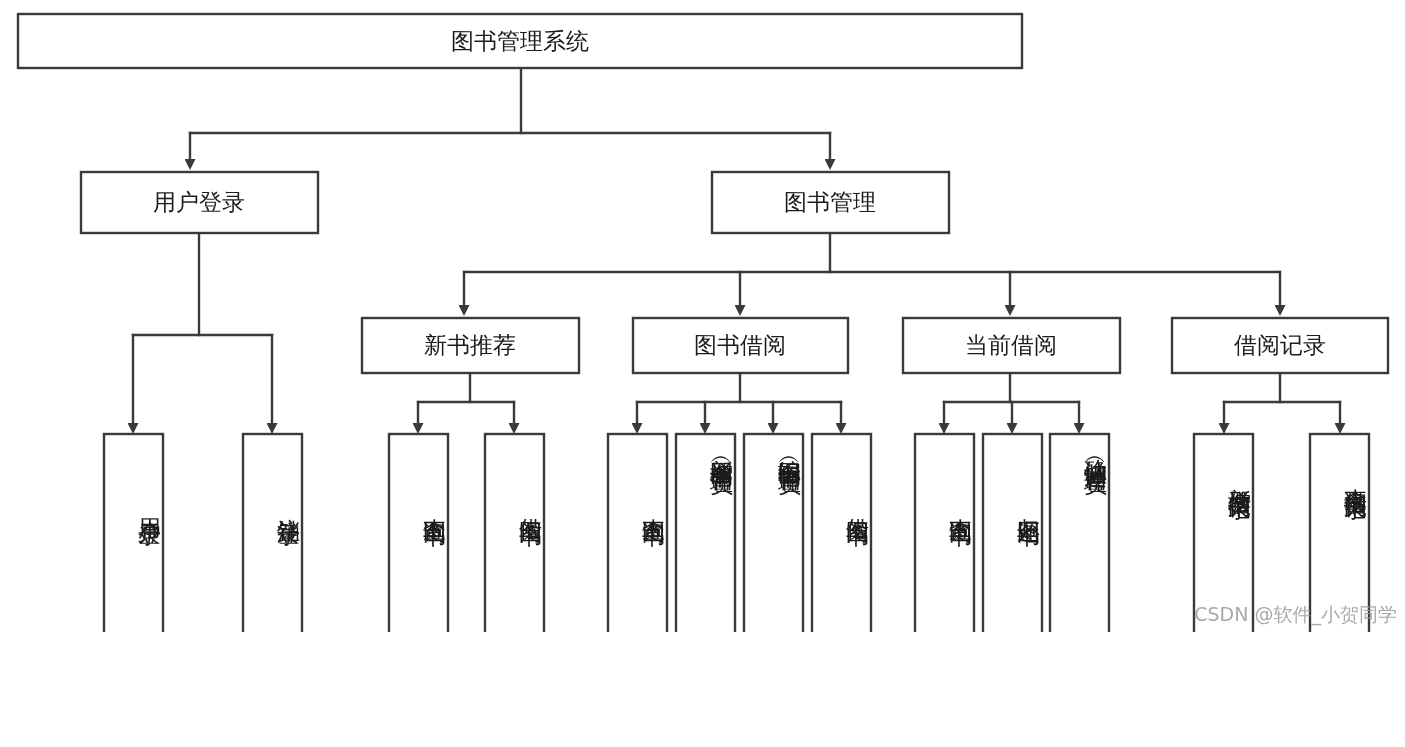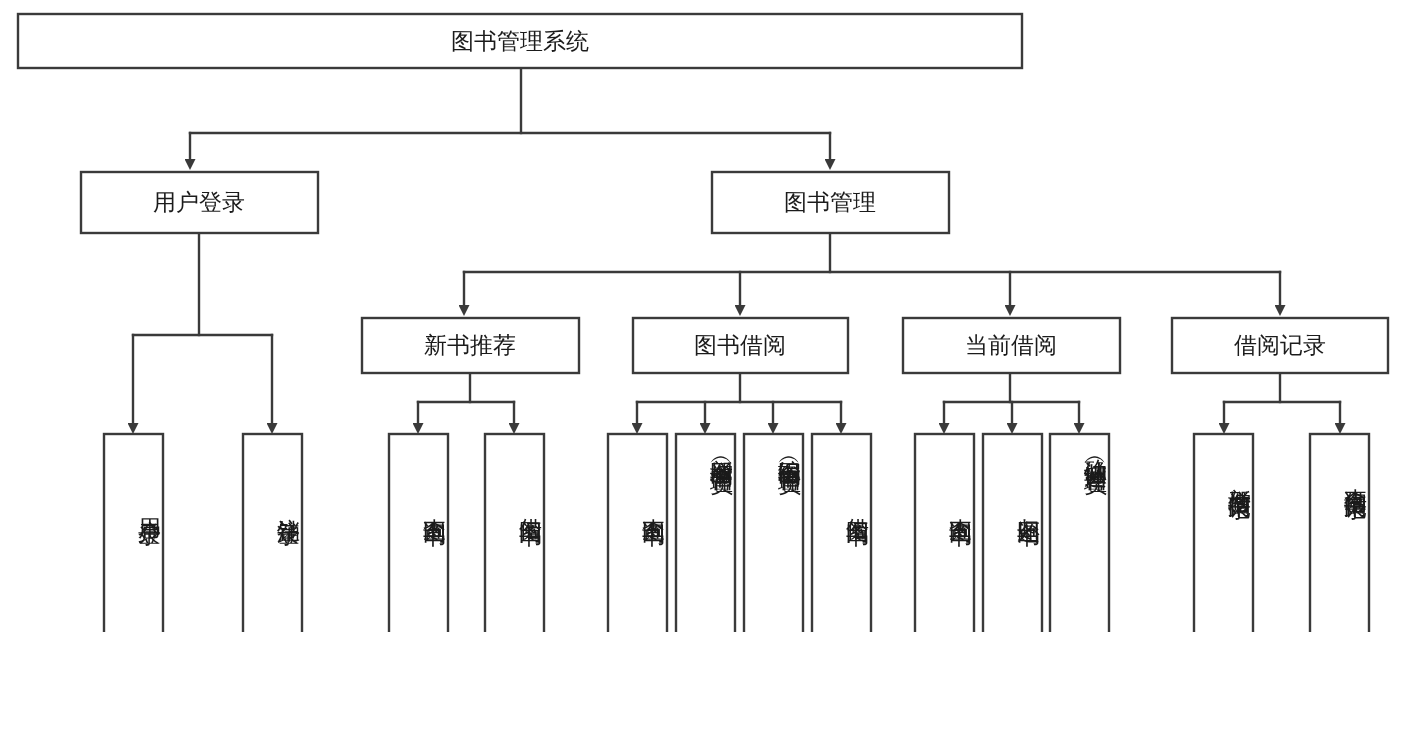--- a/index.html
+++ b/index.html
@@ -203,13 +203,14 @@
   <div class="leaf-label" style="left:744px; top:441px;  width:59px;">编辑图书（管理员）</div>
   <div class="leaf-label" style="left:812px; top:500px;  width:59px;">借阅图书</div>
 
   <div class="leaf-label" style="left:915px; top:500px;  width:59px;">查询图书</div>
   <div class="leaf-label" style="left:983px; top:500px;  width:59px;">归还图书</div>
   <div class="leaf-label" style="left:1050px; top:441px; width:59px;">确认归还（管理员）</div>
 
   <div class="leaf-label" style="left:1194px; top:470px; width:59px;">新增借阅记录</div>
   <div class="leaf-label" style="left:1310px; top:470px; width:59px;">查询借阅记录</div>
 
+  <div class="watermark">CSDN @软件_小贺同学</div>
 </div>
 
 </body></html>

